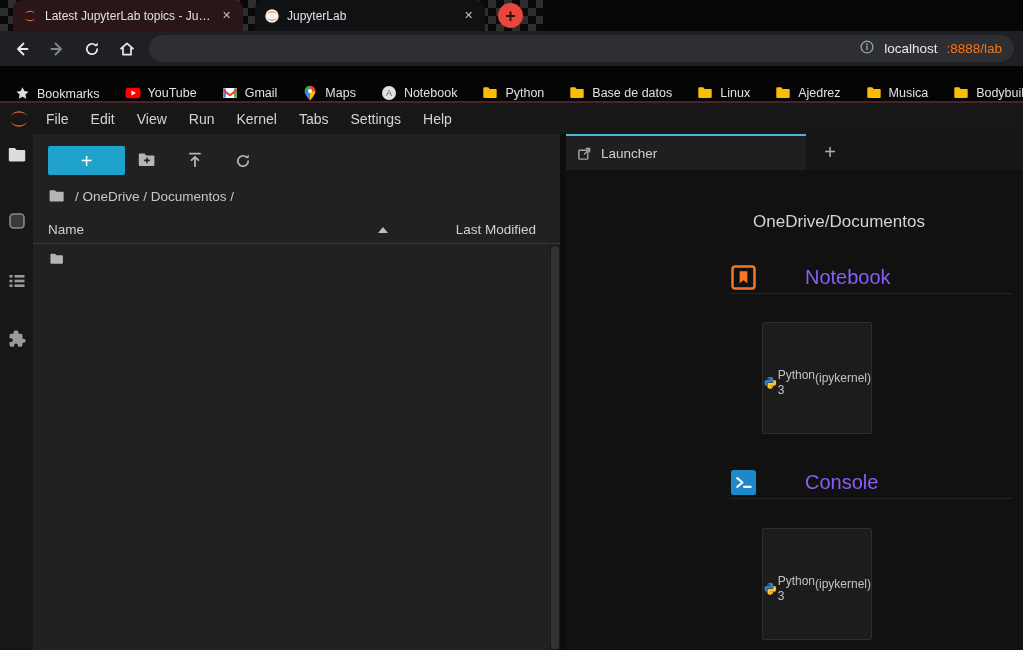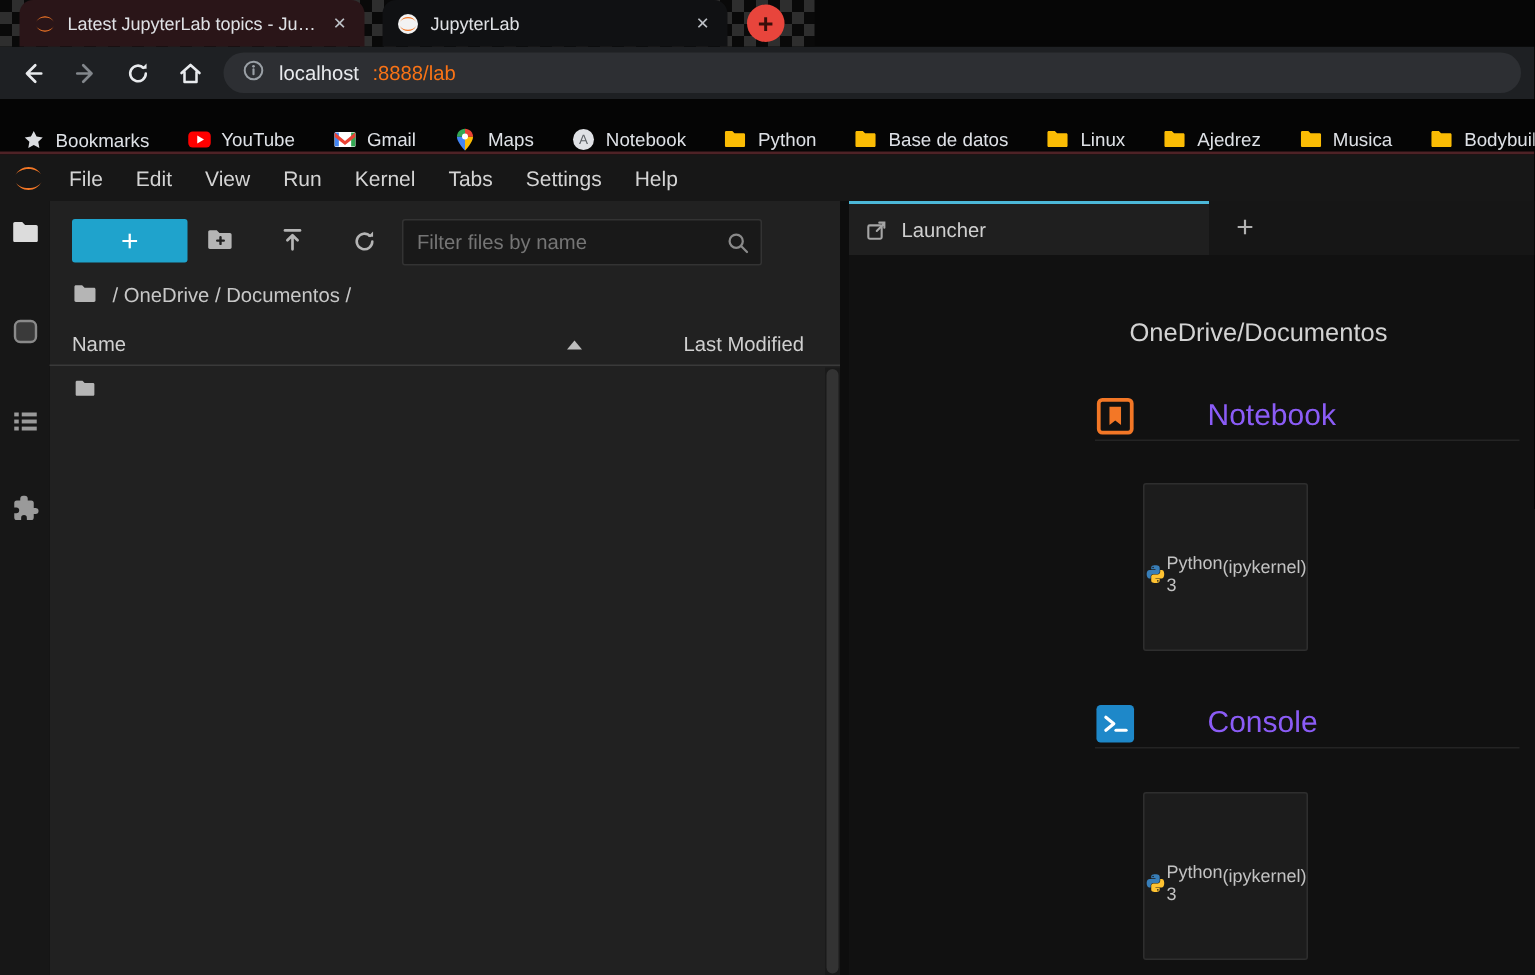--- a/index.html
+++ b/index.html
@@ -29,21 +29,21 @@
   .newtab-btn { position:absolute; left:498px; top:3px; width:25px; height:25px;
     border-radius:50%; background:#e8453c; color:#3a0e0a; display:flex; z-index:2;
     align-items:center; justify-content:center; font-size:18px; font-weight:bold; line-height:1; }
 
   
   .navbar { height:35px; background:#1e2023; display:flex; align-items:center;
             padding:0 9px; gap:9px; }
   .nav-btn { width:26px; height:26px; display:flex; align-items:center; justify-content:center;
              border-radius:50%; flex:none; }
   .omnibox { flex:1; height:27px; background:#2d2f33; border-radius:14px; display:flex;
-             align-items:center; padding:0 12px; gap:9px; font-size:13.5px; }
+             align-items:center; padding:0 12px; gap:9px; font-size:13.5px;justify-content:flex-end; }
   .omnibox .host { color:#e8eaed; }
   .omnibox .path { color:#f97316; }
 
   
   .bookmarksbar { height:35px; background:#050505; display:flex; align-items:flex-end;
                   padding:0 15px; gap:25px; }
   .bm { display:flex; align-items:center; gap:7px; white-space:nowrap;
         color:#dee1e6; font-size:12.5px; }
   .bm svg { flex:none; }
 
@@ -344,29 +344,20 @@
             <path d="M5 3.6h10" stroke="#b5b5b5" stroke-width="1.8" stroke-linecap="round"></path>
             <path d="M10 16.2V7M6.6 10.2 10 6.8l3.4 3.4" fill="none" stroke="#b5b5b5" stroke-width="1.8" stroke-linecap="round" stroke-linejoin="round"></path>
           </svg>
       </span>
       <span class="tb-icon ic-refresh">
         <svg width="18" height="18" viewBox="0 0 18 18">
             <path d="M14.2 9a5.2 5.2 0 1 1-1.5-3.7" fill="none" stroke="#b5b5b5" stroke-width="1.7" stroke-linecap="round"></path>
             <path d="M14.7 2.4v3.5h-3.5z" fill="#b5b5b5"></path>
           </svg>
       </span>
-      <div class="filterbox">
-        <input type="text" placeholder="Filter files by name" style="">
-        <span class="mag">
-          <svg width="16" height="16" viewBox="0 0 16 16">
-              <circle cx="6.8" cy="6.8" r="4.4" fill="none" stroke="#8a8a8a" stroke-width="1.5"></circle>
-              <path d="M10.2 10.2 14 14" stroke="#8a8a8a" stroke-width="1.5" stroke-linecap="round"></path>
-            </svg>
-        </span>
-      </div>
 
       <div class="breadcrumb">
         <svg width="18" height="18" viewBox="0 0 20 20">
             <path d="M1.8 4.6c0-.6.5-1.1 1.1-1.1h4.6l1.8 1.9h7c.6 0 1.1.5 1.1 1.1v8.4c0 .6-.5 1.1-1.1 1.1H2.9c-.6 0-1.1-.5-1.1-1.1Z" fill="#b5b5b5"></path>
           </svg>
         <span>/ OneDrive / Documentos /</span>
       </div>
 
       <div class="listheader">
         <span class="col-name">Name</span>

